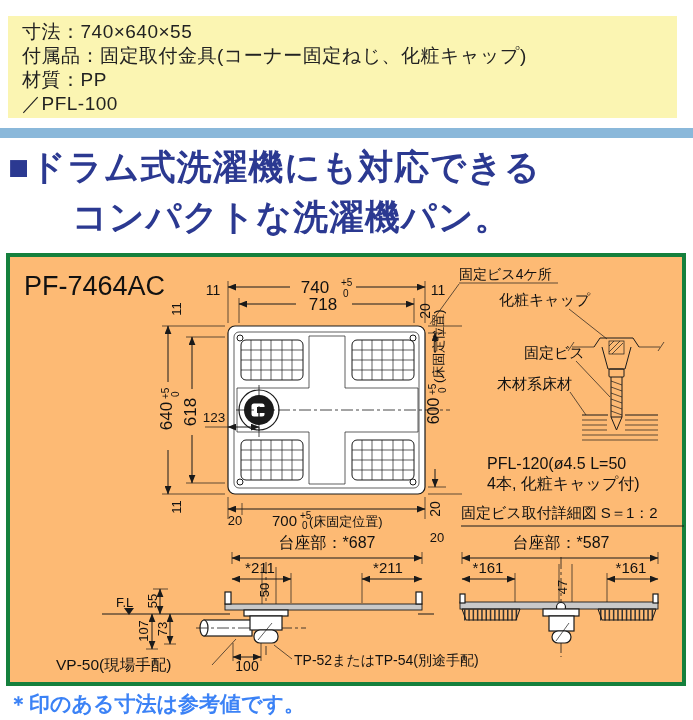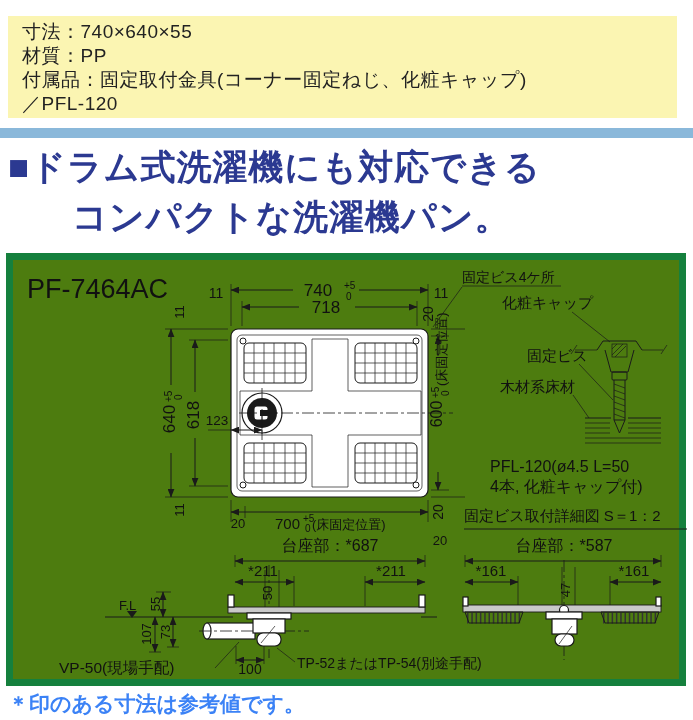--- a/index.html
+++ b/index.html
@@ -7,42 +7,42 @@
         font-family:"Liberation Sans","DejaVu Sans",sans-serif;}
   .spec-box{position:absolute;left:8px;top:16px;width:669px;height:102px;
             background:#fbf5b2;box-sizing:border-box;padding:4px 8px 0 14px;}
   .spec-line{font-size:19px;line-height:24px;color:#222;letter-spacing:0.5px;}
   .divider-bar{position:absolute;left:0;top:128px;width:693px;height:10px;background:#8ab8da;}
   .headline{position:absolute;left:8px;top:142px;margin:0;color:#2b3991;
             font-weight:bold;font-size:35px;line-height:50px;letter-spacing:1px;}
   .headline .hl1{display:block;}
   .headline .hl2{display:block;padding-left:64px;}
   .drawing-box{position:absolute;left:6px;top:253px;width:680px;height:433px;
-               border:7px solid #15803d;box-sizing:border-box;background:#4d7c0f;}
+               border:4px solid #15803d;box-sizing:border-box;background:#fdba74;}
   .drawing-box svg{display:block;}
   .note{position:absolute;left:8px;top:690px;font-size:21px;font-weight:bold;color:#3b82f6;}
   
   .k{stroke:#1a1a1a;fill:none;stroke-width:1;}
   .kt{stroke:#1a1a1a;fill:none;stroke-width:0.7;}
   .kf{stroke:#1a1a1a;fill:#fff;stroke-width:1.2;}
   .dk{fill:#1a1a1a;stroke:none;}
   .gy{fill:#c9c9c9;stroke:#1a1a1a;stroke-width:0.9;}
   .cl{stroke:#1a1a1a;fill:none;stroke-width:0.8;stroke-dasharray:12 3 3 3;}
   .t{fill:#111;stroke:none;font-family:"Liberation Sans","DejaVu Sans",sans-serif;}
 </style>
 </head>
 <body>
 
 <div class="page">
 
   <div class="spec-box">
     <div class="spec-line">寸法：740×640×55</div>
+    <div class="spec-line">付属品：固定取付金具(コーナー固定ねじ、化粧キャップ)</div>
     <div class="spec-line">材質：PP</div>
-    <div class="spec-line">付属品：固定取付金具(コーナー固定ねじ、化粧キャップ)</div>
-    <div class="spec-line">／PFL-120</div>
+    <div class="spec-line">／PFL-100</div>
   </div>
 
   <div class="divider-bar"></div>
 
   <h1 class="headline">
     <span class="hl1">■ドラム式洗濯機にも対応できる</span>
     <span class="hl2">コンパクトな洗濯機パン。</span>
   </h1>
 
   <div class="drawing-box">

